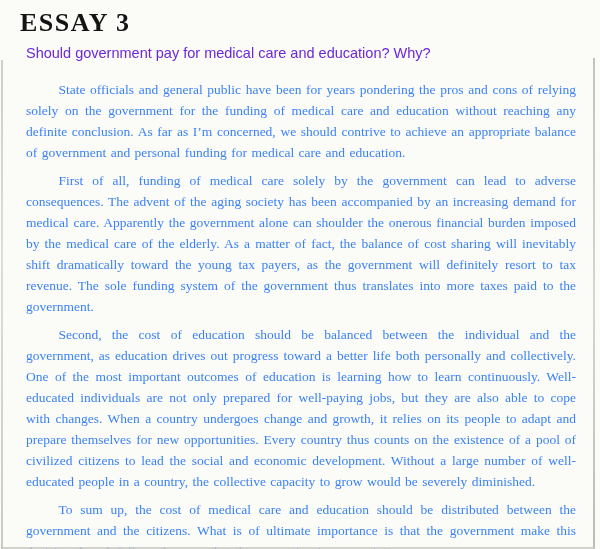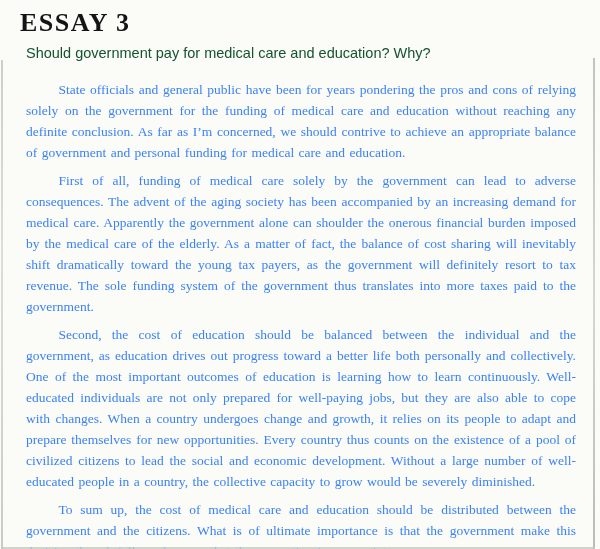--- a/index.html
+++ b/index.html
@@ -26,21 +26,21 @@
     font-weight: bold;
     font-size: 26px;
     letter-spacing: 1.5px;
     color: #141414;
     line-height: 1.15;
   }
   .essay-question {
     margin: 7px 0 0 6px;
     font-family: "Liberation Sans", sans-serif;
     font-size: 14.5px;
-    color: #14532d;
+    color: #6d28d9;
     line-height: 1.2;
   }
   .essay-body {
     margin-top: 17px;
     padding: 0 24px 0 26px;
   }
   .essay-body p {
     margin: 0 0 7px 0;
     font-size: 13.5px;
     line-height: 21px;

